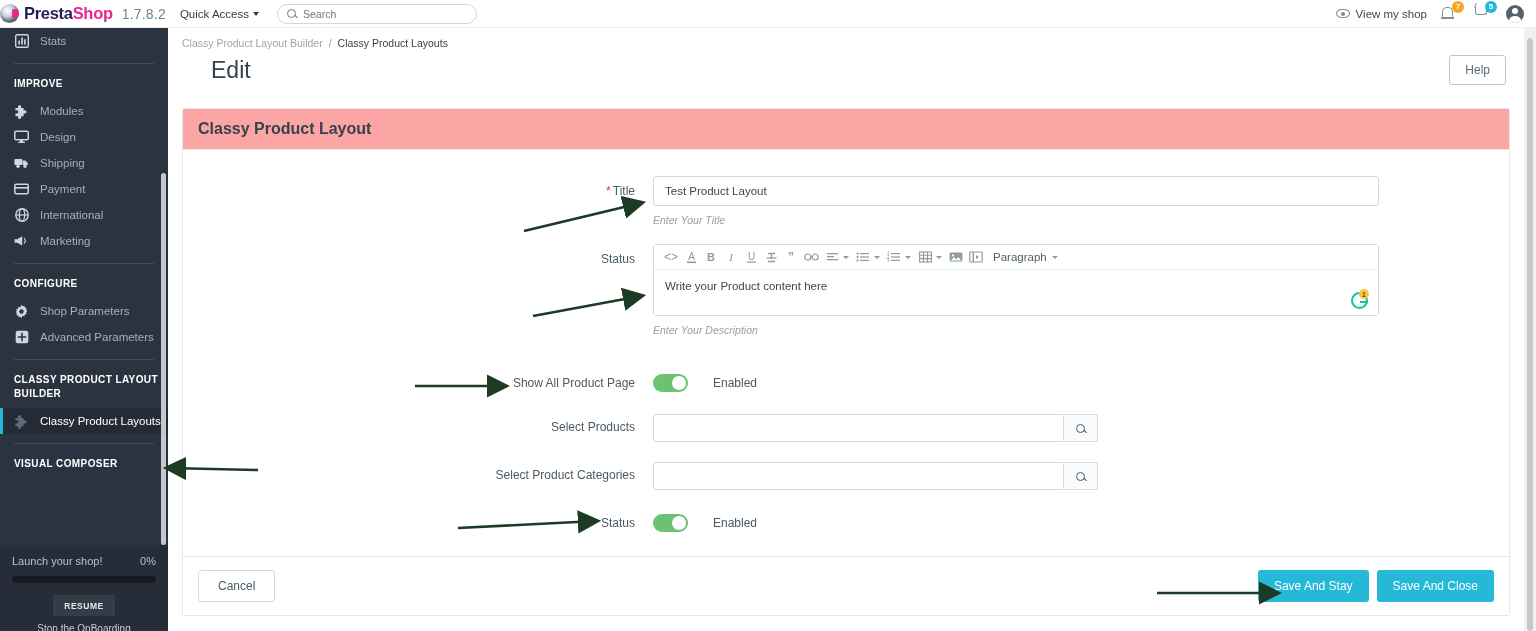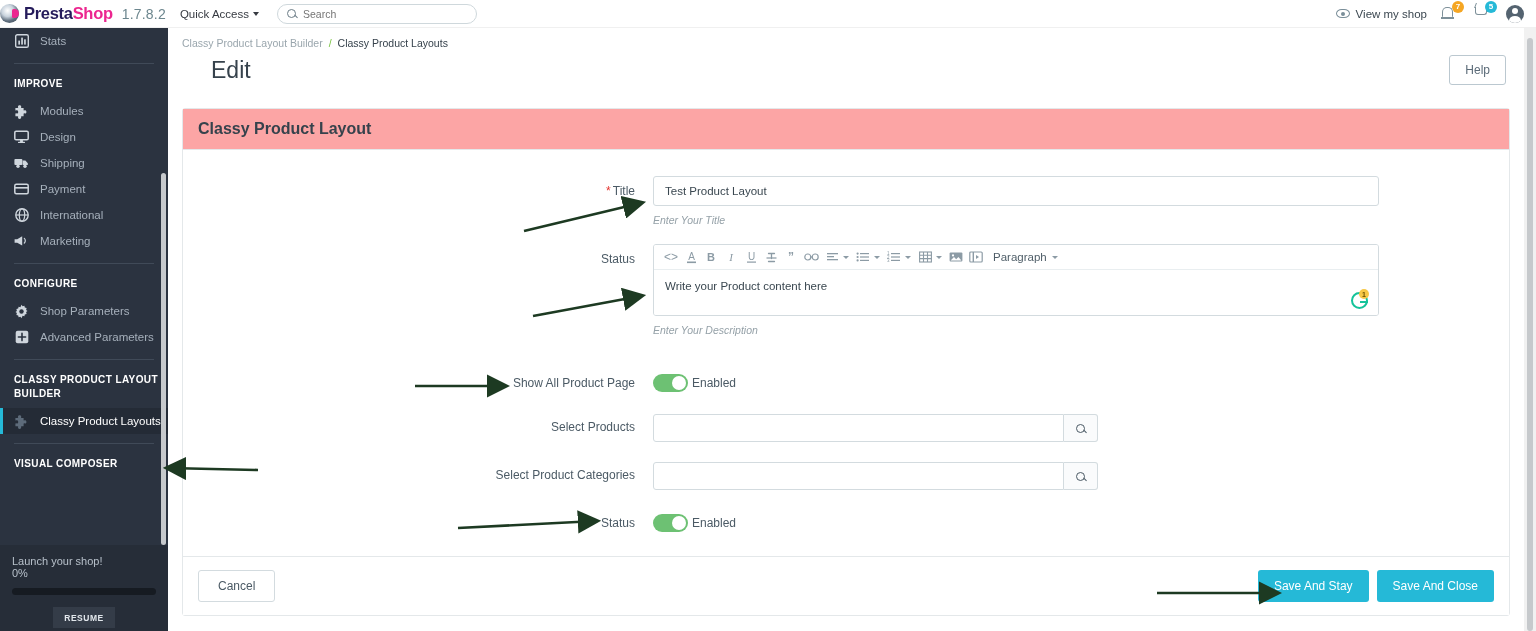--- a/index.html
+++ b/index.html
@@ -132,21 +132,21 @@
   .sep { height: 1px; background: #404a58; margin: 9px 14px; }
   .section-title {
     font-size: 10px; font-weight: bold; color: #fff; letter-spacing: .4px;
     padding: 4px 2px 7px 14px; line-height: 14px;
   }
 
   .onboard {
     position: absolute; left: 0; bottom: 0; width: 168px; height: 86px;
     background: #262d38; padding: 10px 12px 0 12px; z-index: 22;
   }
-  .onboard-row { display: flex; justify-content: space-between; font-size: 11px; color: #b7c0ca; flex-direction: column; }
+  .onboard-row { display: flex; justify-content: space-between; font-size: 11px; color: #b7c0ca; }
   .onboard-bar {
     margin-top: 9px; height: 7px; border-radius: 4px; background: #161b22;
   }
   .resume-btn {
     margin: 12px auto 0 auto; width: 62px; height: 21px; background: #343c48;
     color: #e2e7ec; font-size: 8.5px; font-weight: bold; letter-spacing: .5px;
     display: flex; align-items: center; justify-content: center; cursor: pointer;
   }
   .stop-ob {
     margin-top: 7px; text-align: center; font-size: 10px; color: #c4ccd4;
@@ -236,21 +236,21 @@
     content:""; position:absolute; left: 7px; top: 7px; width: 8px; height: 2.2px;
     background: #15c39a;
   }
   .gram-badge {
     position: absolute; right: -3px; top: -5px; width: 10px; height: 10px;
     border-radius: 50%; background: #f7c846; color: #6a5200; font-size: 7px;
     font-weight: bold; display:flex; align-items:center; justify-content:center;
   }
 
   
-  .toggle-row { display: flex; align-items: center; gap: 4px; padding-top: 4px; }
+  .toggle-row { display: flex; align-items: center; gap: 25px; padding-top: 4px; }
   .toggle {
     width: 35px; height: 18px; border-radius: 10px; background: #6dc173;
     position: relative; cursor: pointer; flex: none;
   }
   .toggle .knob {
     position: absolute; right: 2px; top: 2px; width: 14px; height: 14px;
     border-radius: 50%; background: #fff;
   }
   .toggle-text { font-size: 12px; color: #4b5a65; }
 

